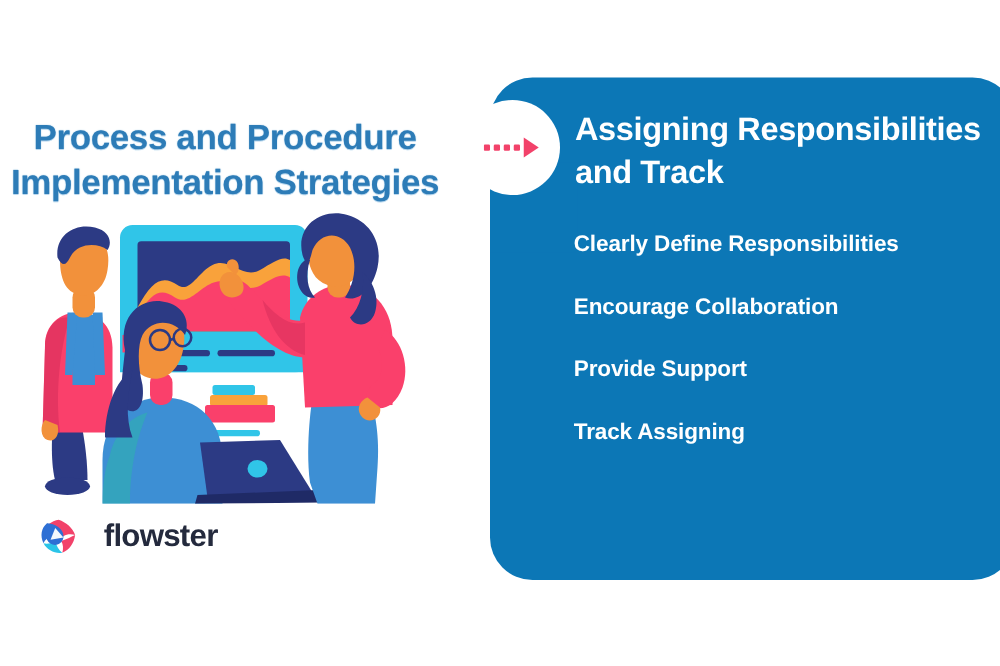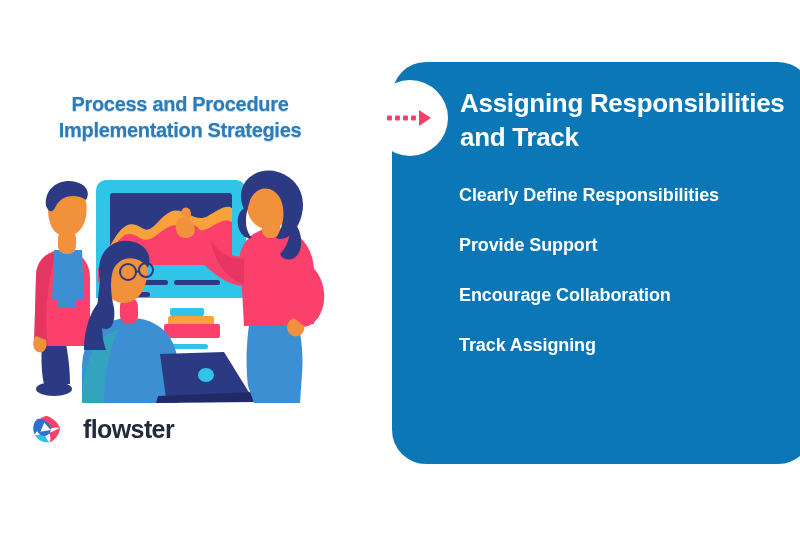--- a/index.html
+++ b/index.html
@@ -29,21 +29,21 @@
     width: 370px;
     height: 533px;
   }
 
   .headline {
     position: absolute;
     left: 0;
     top: 92px;
     width: 360px;
     text-align: center;
-    font-size: 20px;
+    font-size: 28px;
     line-height: 1.28;
     font-weight: 700;
     letter-spacing: -0.3px;
     color: #2D7CB7;
     text-shadow: 0 1px 0 #bcd9ee, 0 0 1px #7fb4d8;
   }
   .headline .line { display: block; }
 
   
   .illustration {
@@ -262,18 +262,18 @@
     </svg>
   </div>
 
   <div class="panel-title">
     <span class="line">Assigning Responsibilities</span>
     <span class="line">and Track</span>
   </div>
 
   <div class="item-list">
     <div class="list-item">Clearly Define Responsibilities</div>
+    <div class="list-item">Encourage Collaboration</div>
     <div class="list-item">Provide Support</div>
-    <div class="list-item">Encourage Collaboration</div>
     <div class="list-item">Track Assigning</div>
   </div>
 
 </div>
 
 </body></html>

